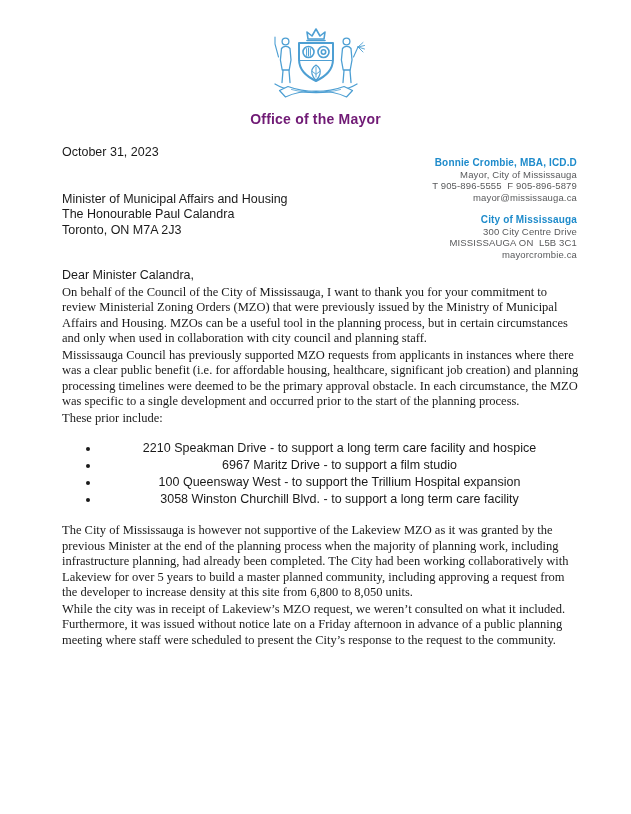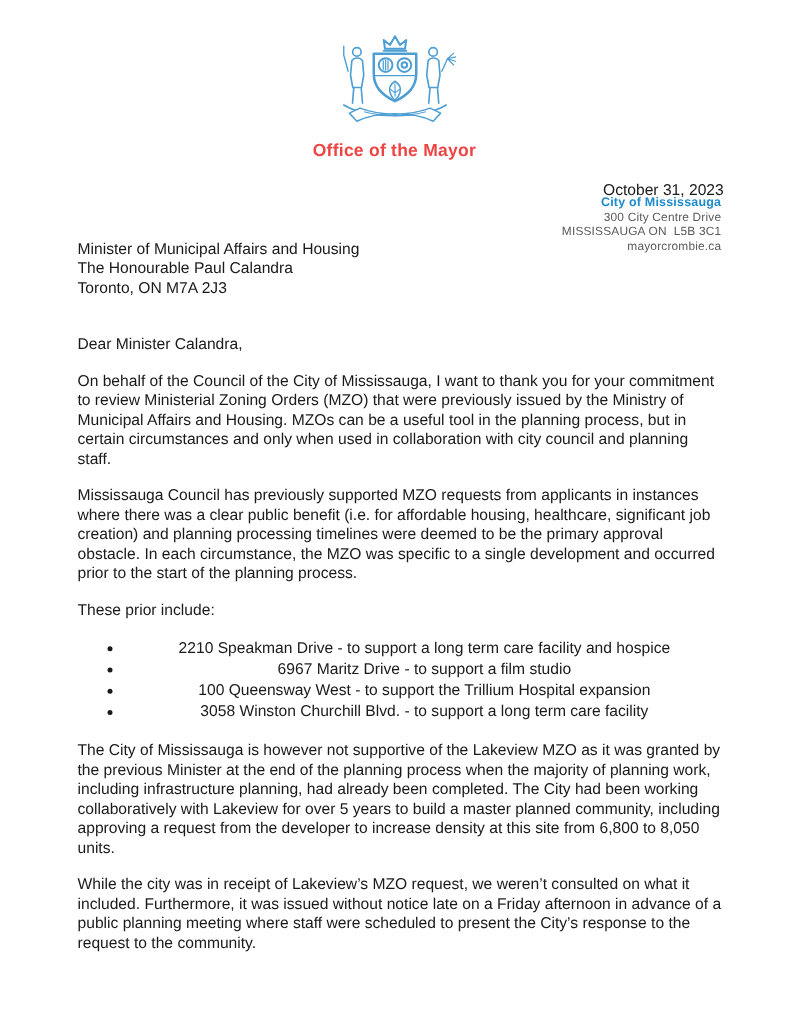--- a/index.html
+++ b/index.html
@@ -20,21 +20,21 @@
     position: absolute;
     top: 27px; left: 0; right: 0;
     text-align: center;
   }
   .emblem { display: inline-block; }
   .office-title {
     margin-top: 4px;
     font-size: 14px;
     font-weight: bold;
     letter-spacing: 0.2px;
-    color: #ef4444;
+    color: #701a75;
   }
 
   
   .contact {
     position: absolute;
     top: 157px;
     right: 54px;
     text-align: right;
     font-size: 9.5px;
     line-height: 11.5px;
@@ -52,24 +52,24 @@
   
   .body-col {
     position: absolute;
     top: 145px;
     left: 62px;
     width: 517px;
     font-size: 12.5px;
     line-height: 15.5px;
     color: #1a1a1a;
   }
-  .date-line { margin-bottom: 16px; text-align: right; }
+  .date-line { margin-bottom: 16px; }
   .recipient { margin-top: 31px; }
   .salutation { margin-top: 30px; }
-  .body-col p { margin-top: 14px; }
+  .body-col p { margin-top: 1px; font-family: Liberation Serif, serif; }
   .site-list {
     margin: 14px 0 15px 0;
     padding-left: 38px;
     list-style-type: disc;
     text-align: center;
   }
   .site-list li { line-height: 17px; }
 </style>
 </head>
 <body>
@@ -108,20 +108,26 @@
 
         <path d="M26,59.5 l-8.5,4 l6,6.5 c8,-4 18,-6 30.5,-6 c12.5,0 22.5,2 30.5,6 l6,-6.5 l-8.5,-4 c-8,3 -18,4.8 -28,4.8 c-10,0 -20,-1.8 -28,-4.8 Z" fill="#ffffff" stroke-width="1.2"></path>
         <path d="M29.5,62.5 c7.5,2 15.5,3 24.5,3 c9,0 17,-1 24.5,-3" stroke-width="0.8"></path>
       </g>
     </svg>
     <div class="office-title">Office of the Mayor</div>
   </header>
 
   <aside class="contact">
     <div class="group">
+      <div class="c-heading">Bonnie Crombie, MBA, ICD.D</div>
+      <div>Mayor, City of Mississauga</div>
+      <div class="pre">T 905-896-5555  F 905-896-5879</div>
+      <div>mayor@mississauga.ca</div>
+    </div>
+    <div class="group">
       <div class="c-heading">City of Mississauga</div>
       <div>300 City Centre Drive</div>
       <div class="pre">MISSISSAUGA ON  L5B 3C1</div>
       <div>mayorcrombie.ca</div>
     </div>
   </aside>
 
   <main class="body-col">
     <div class="date-line">October 31, 2023</div>
 

